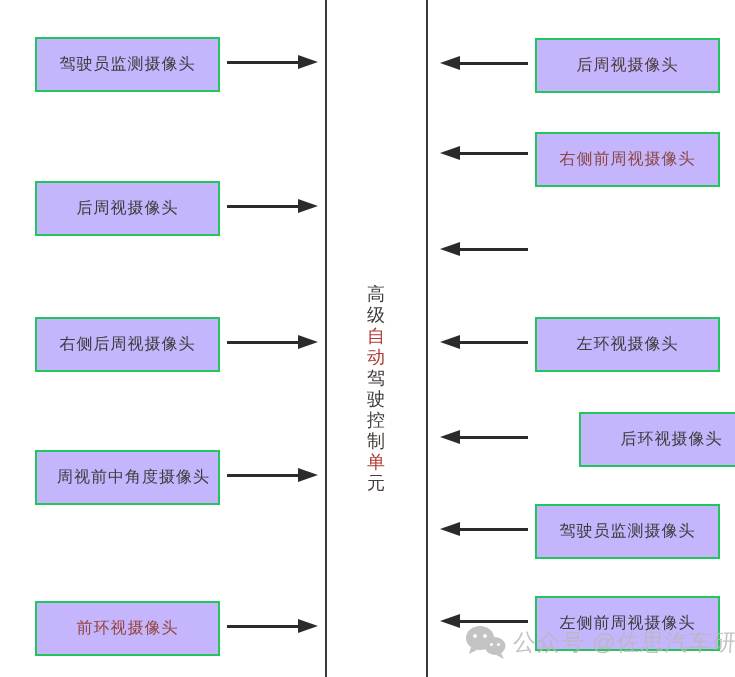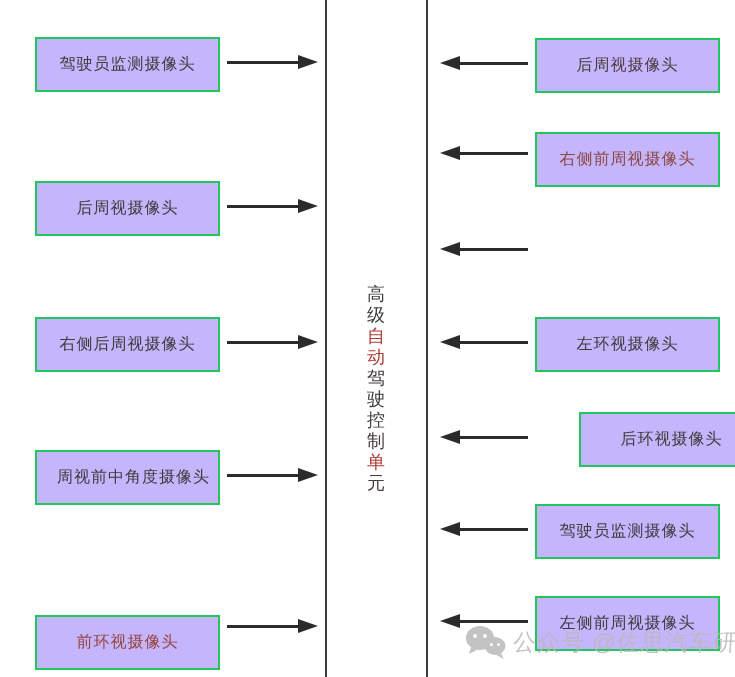--- a/index.html
+++ b/index.html
@@ -66,21 +66,21 @@
   </div>
   <div class="node node-left" style="top:181px;">
     <span style="color: rgb(60, 60, 60);">后周视摄像头</span>
   </div>
   <div class="node node-left" style="top:317px;">
     <span style="color: rgb(60, 60, 60);">右侧后周视摄像头</span>
   </div>
   <div class="node node-left" style="top:450px;">
     <span style="color: rgb(60, 60, 60); margin-left: 12px;">周视前中角度摄像头</span>
   </div>
-  <div class="node node-left" style="top:615px;">
+  <div class="node node-left" style="top:601px;">
     <span style="color: rgb(150, 67, 60);">前环视摄像头</span>
   </div>
 
   <div class="arrow arrow-right" style="top:61px;"></div>
   <div class="arrow arrow-right" style="top:205px;"></div>
   <div class="arrow arrow-right" style="top:341px;"></div>
   <div class="arrow arrow-right" style="top:474px;"></div>
   <div class="arrow arrow-right" style="top:625px;"></div>
 
   <div class="node node-right" style="top:38px;">

